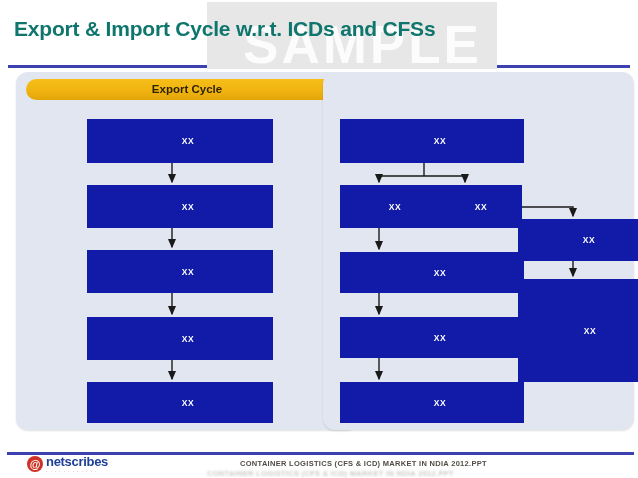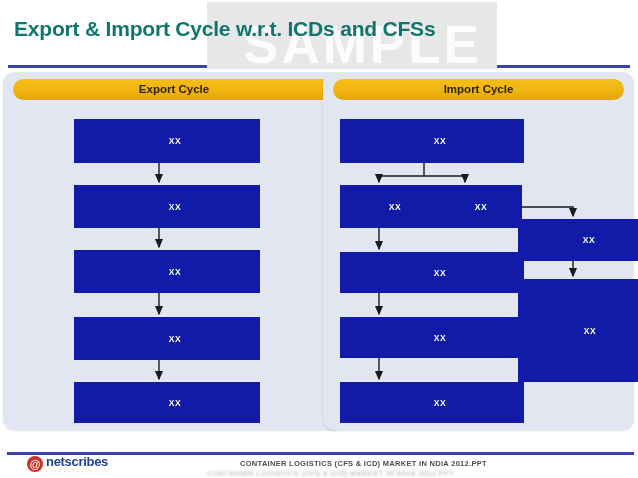--- a/index.html
+++ b/index.html
@@ -19,21 +19,21 @@
   }
   .page-title{
     position:absolute; left:10px; top:13px; margin:4px; z-index:3;
     font-size:21px; font-weight:700; color:#0f766e; letter-spacing:-0.2px;
   }
   .panel{
     position:absolute; top:72px; height:358px;
     background:var(--panel-bg,#E2E6F0); border-radius:12px;
     box-shadow:0 1px 2px rgba(0,0,0,0.12);
   }
-  .panel.export{ left:3px; width:342px; }
+  .panel.export{ left:16px; width:342px; }
   .panel.import{ left:323px; width:311px; }
   .pill{
     position:absolute; left:10px; right:10px; top:7px; height:21px;
     background:linear-gradient(180deg,#F6BE18 0%,var(--pill-yellow,#F0B411) 55%,#E3A507 100%);
     border-radius:10.5px; text-align:center; line-height:21px;
     font-size:11.5px; font-weight:700; color:var(--pill-text,#2E2300);
   }
   .fbox{
     position:absolute; background:var(--box-blue,#111BA7); color:#fff;
     display:flex; align-items:center; justify-content:center;
@@ -102,21 +102,20 @@
     </svg>
 
     <div class="fbox" style="left:71px; top:47px;  width:170px; height:44px;">XX</div>
     <div class="fbox" style="left:71px; top:113px; width:170px; height:43px;">XX</div>
     <div class="fbox" style="left:71px; top:178px; width:170px; height:43px;">XX</div>
     <div class="fbox" style="left:71px; top:245px; width:170px; height:43px;">XX</div>
     <div class="fbox" style="left:71px; top:310px; width:170px; height:41px;">XX</div>
   </section>
 
   <section class="panel import">
-    <div class="pill">Import Cycle</div>
 
     <svg class="connectors" width="311" height="358" viewBox="0 0 311 358">
       <defs>
         <marker id="arrI" markerWidth="7" markerHeight="7" refX="6" refY="3" orient="auto">
           <path d="M0,0 L7,3 L0,6 z" fill="#1a1a1a"></path>
         </marker>
       </defs>
       <g stroke="#1a1a1a" stroke-width="1.4" fill="none">
         <path d="M101,91 V104 M56,104 H142"></path>
         <line x1="56" y1="104" x2="56" y2="110" marker-end="url(#arrI)"></line>

